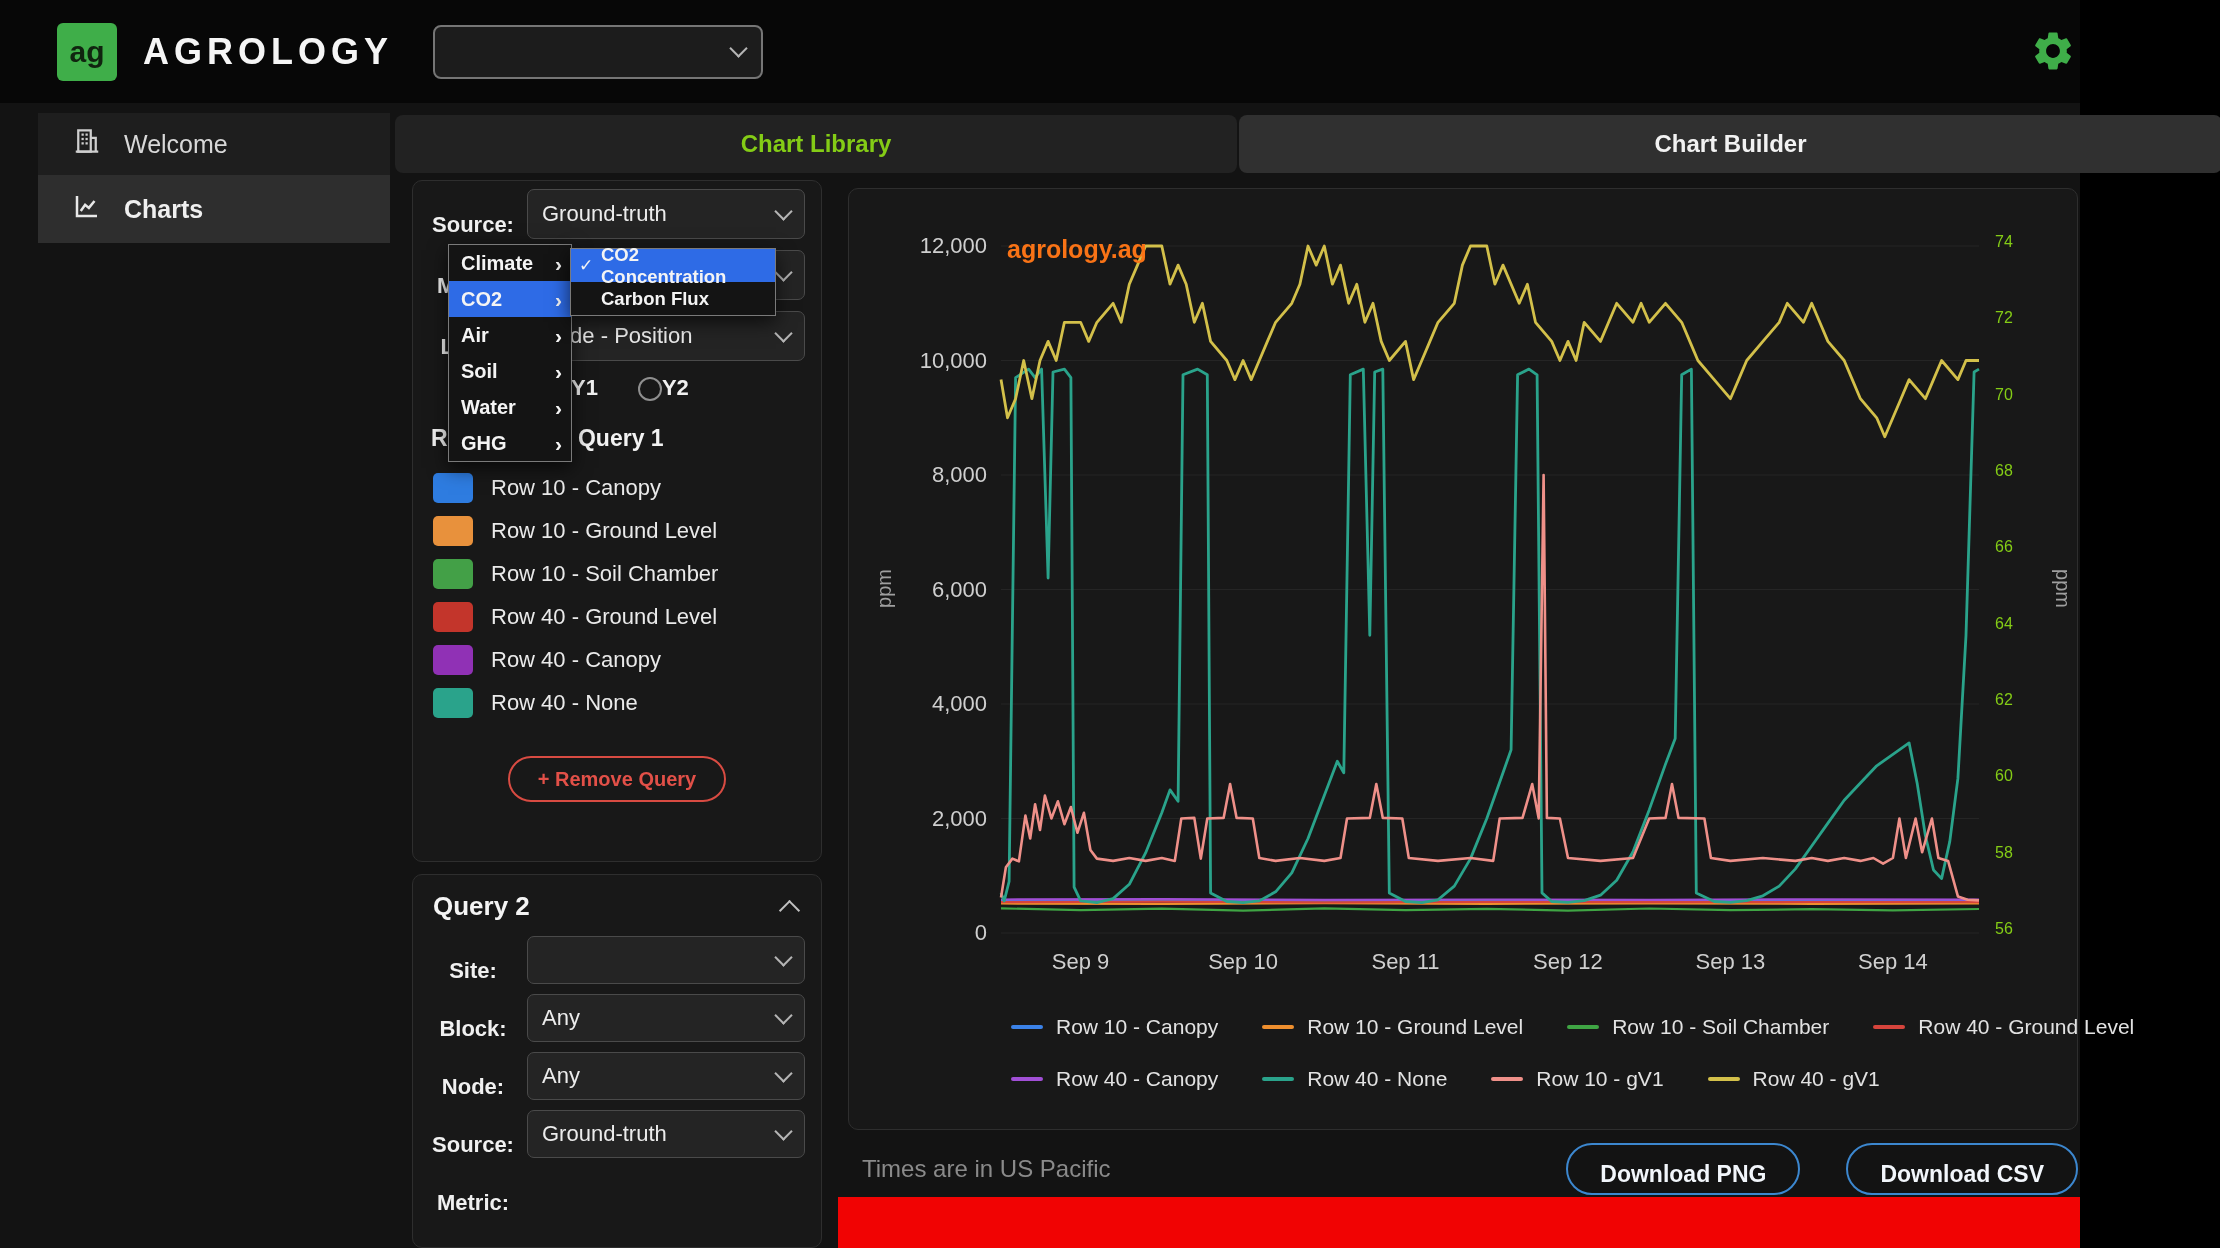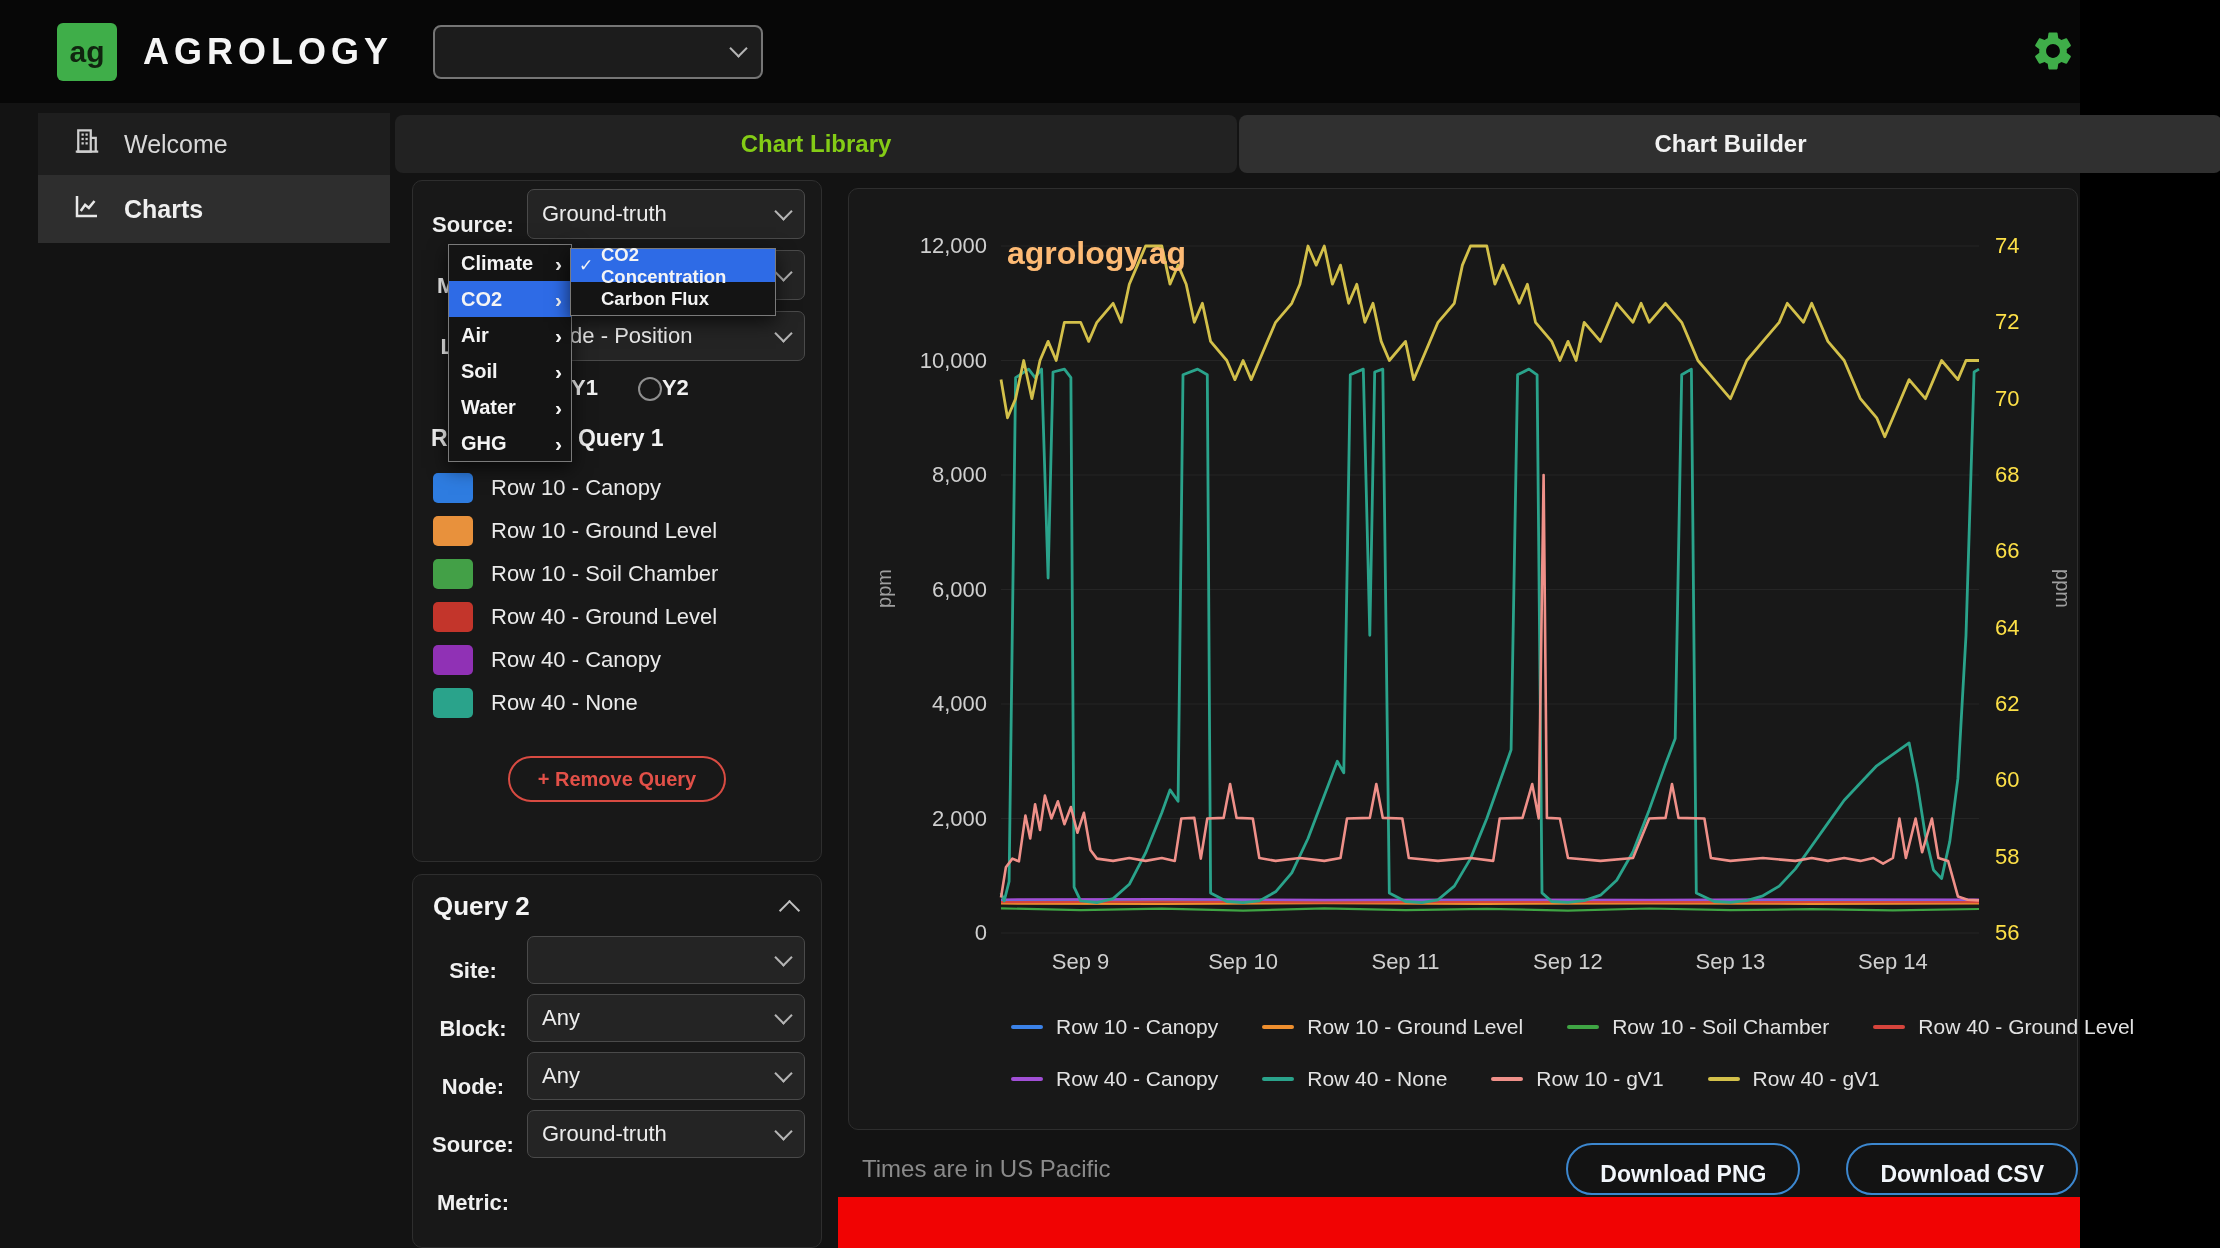--- a/index.html
+++ b/index.html
@@ -70,24 +70,24 @@
   
   .q2-head{display:flex;align-items:center;justify-content:space-between;padding:16px 24px 8px 20px;gap:32px;}
   .q2-title{font-size:26px;font-weight:bold;color:#f4f4f4;}
   .caret-up{width:13px;height:13px;border-left:2.5px solid #c0c0c0;border-top:2.5px solid #c0c0c0;transform:rotate(45deg);margin-top:8px;}
   #q2-fields{padding:6px 16px 0 16px;}
   #q2-fields .field-row{height:48px;margin-bottom:10px;}
   #q2-fields .select{height:48px;}
 
   
   #chart-card{left:848px;top:188px;width:1230px;height:942px;}
-  .watermark{position:absolute;left:158px;top:46px;font-size:32px;font-weight:bold;color:#fdba74;}
+  .watermark{position:absolute;left:158px;top:46px;font-size:25px;font-weight:bold;color:#f97316;}
   #plot{position:absolute;left:0;top:0;}
   .ytick-l{position:absolute;left:0;width:138px;text-align:right;font-size:22px;color:#cfcfcf;}
-  .ytick-r{position:absolute;left:1146px;font-size:22px;color:#fde047;}
+  .ytick-r{position:absolute;left:1146px;font-size:16px;color:#84cc16;}
   .xtick{position:absolute;top:760px;font-size:22px;color:#cfcfcf;transform:translateX(-50%);}
   .axis-ppm{position:absolute;font-size:20px;color:#9f9f9f;}
   .axis-ppm.left{left:16px;top:388px;transform:rotate(-90deg);}
   .axis-ppm.right{left:1194px;top:388px;transform:rotate(90deg);}
   .legend{position:absolute;left:162px;top:826px;}
   .legend-row{display:flex;gap:44px;margin-bottom:28px;align-items:center;}
   .legend-item{display:flex;align-items:center;gap:13px;}
   .legend-dash{width:32px;height:4px;border-radius:2px;flex:none;}
   .legend-label{font-size:21px;color:#e2e2e2;white-space:nowrap;}
 

